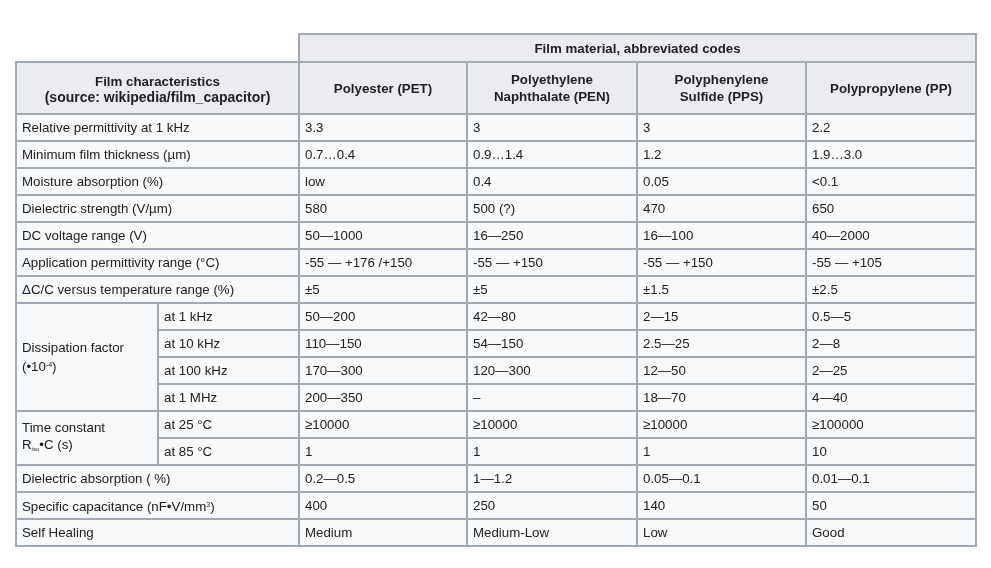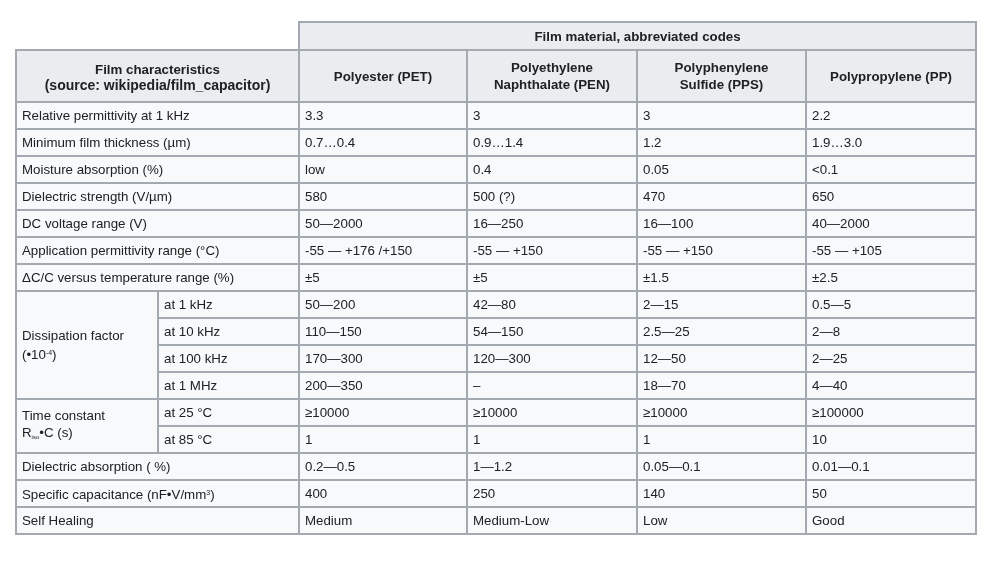--- a/index.html
+++ b/index.html
@@ -1,19 +1,19 @@
 <!DOCTYPE html>
 <html><head>
 <meta charset="utf-8">
 <style>
   html, body { margin: 0; padding: 0; background: #ffffff; }
   body { width: 991px; height: 568px; overflow: hidden; position: relative;
          font-family: "Liberation Sans", "DejaVu Sans", sans-serif; color: #202122; }
   table.film {
-    position: absolute; left: 15px; top: 21px;
+    position: absolute; left: 15px; top: 33px;
     border-collapse: collapse; table-layout: fixed;
     width: 960px; font-size: 13.3px;
   }
   table.film col.c0 { width: 142px; }
   table.film col.c1 { width: 141px; }
   table.film col.c2 { width: 168px; }
   table.film col.c3 { width: 170px; }
   table.film col.c4 { width: 169px; }
   table.film col.c5 { width: 170px; }
   table.film th, table.film td {
@@ -100,21 +100,21 @@
       </tr>
       <tr>
         <td class="label" colspan="2">Dielectric strength (V/µm)</td>
         <td>580</td>
         <td>500 (?)</td>
         <td>470</td>
         <td>650</td>
       </tr>
       <tr>
         <td class="label" colspan="2">DC voltage range (V)</td>
-        <td>50—2000</td>
+        <td>50—1000</td>
         <td>16—250</td>
         <td>16—100</td>
         <td>40—2000</td>
       </tr>
       <tr>
         <td class="label" colspan="2">Application permittivity range (°C)</td>
         <td>-55 — +176 /+150</td>
         <td>-55 — +150</td>
         <td>-55 — +150</td>
         <td>-55 — +105</td>

